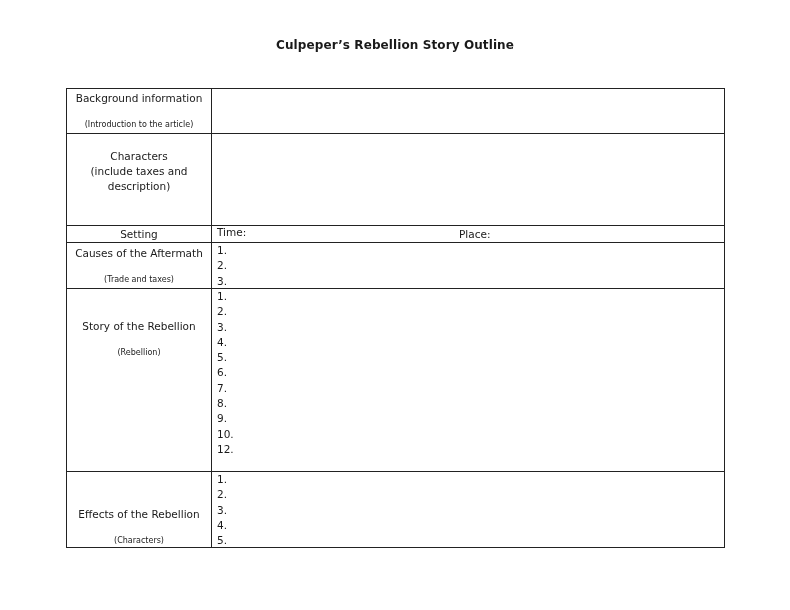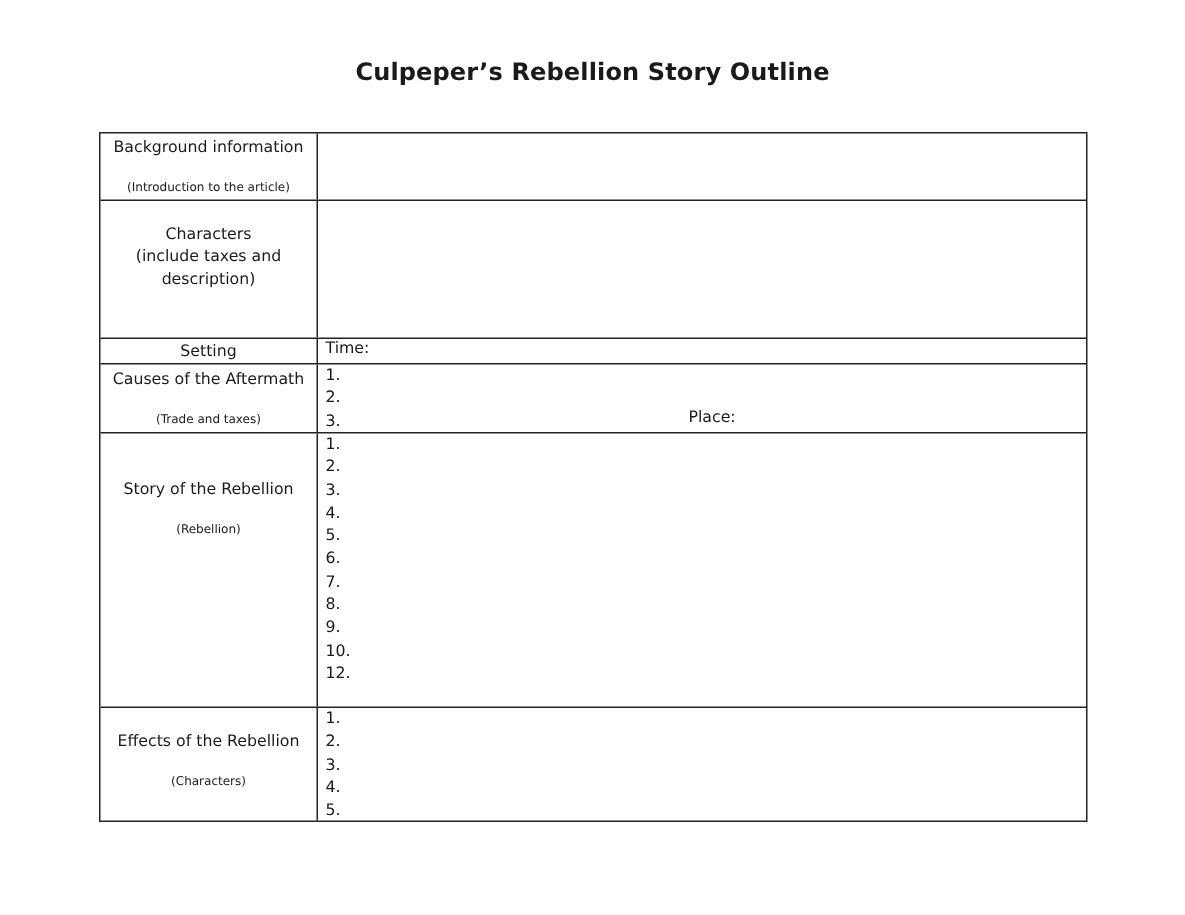--- a/index.html
+++ b/index.html
@@ -1,30 +1,30 @@
 <!DOCTYPE html>
 <html><head>
 <meta charset="utf-8">
 <style>
   html, body { margin:0; padding:0; background:#ffffff; }
   body { width:790px; height:610px; position:relative; overflow:hidden;
          font-family:"DejaVu Sans", sans-serif; color:#1a1a1a; }
   .title { position:absolute; top:38px; left:0; width:790px; text-align:center;
-           font-size:16px; font-weight:bold; letter-spacing:0.1px; }
+           font-size:12px; font-weight:bold; letter-spacing:0.1px; }
   .tbl { position:absolute; left:66px; top:88px; width:659px; border:1.5px solid #222; box-sizing:border-box; }
   .row { display:flex; border-top:1.5px solid #222; box-sizing:border-box; }
   .row:first-child { border-top:none;gap:44px; }
   .lbl { width:145px; flex:none; border-right:1.5px solid #222; box-sizing:border-box;
          display:flex; flex-direction:column; align-items:center; justify-content:center;
          text-align:center; font-size:10.5px; line-height:15px; }
   .lbl .sub { font-size:8px; line-height:13px;margin-top:12px; }
   .val { flex:1; position:relative; font-size:10.5px; padding-left:5px; }
   .val .li { height:15.3px; line-height:15.3px; }
   .val.setting { display:flex; align-items:flex-start; }
-  .place { position:absolute; left:247px; top:0; line-height:16px;margin-top:44px; }
+  .place { position:absolute; left:247px; top:0; line-height:16px; }
 </style>
 </head>
 <body>
 
 <div class="title">Culpeper’s Rebellion Story Outline</div>
 
 <div class="tbl">
 
   <div class="row" style="height:44px">
     <div class="lbl">
@@ -79,21 +79,21 @@
       <div class="li">6.</div>
       <div class="li">7.</div>
       <div class="li">8.</div>
       <div class="li">9.</div>
       <div class="li">10.</div>
       <div class="li">12.</div>
     </div>
   </div>
 
   <div class="row" style="height:76px">
-    <div class="lbl" style="justify-content:flex-start;padding-top:15px">
+    <div class="lbl" style="justify-content:flex-end;padding-top:15px">
       <span>Effects of the Rebellion</span>
       <span class="sub">(Characters)</span>
     </div>
     <div class="val">
       <div class="li">1.</div>
       <div class="li">2.</div>
       <div class="li">3.</div>
       <div class="li">4.</div>
       <div class="li">5.</div>
     </div>

